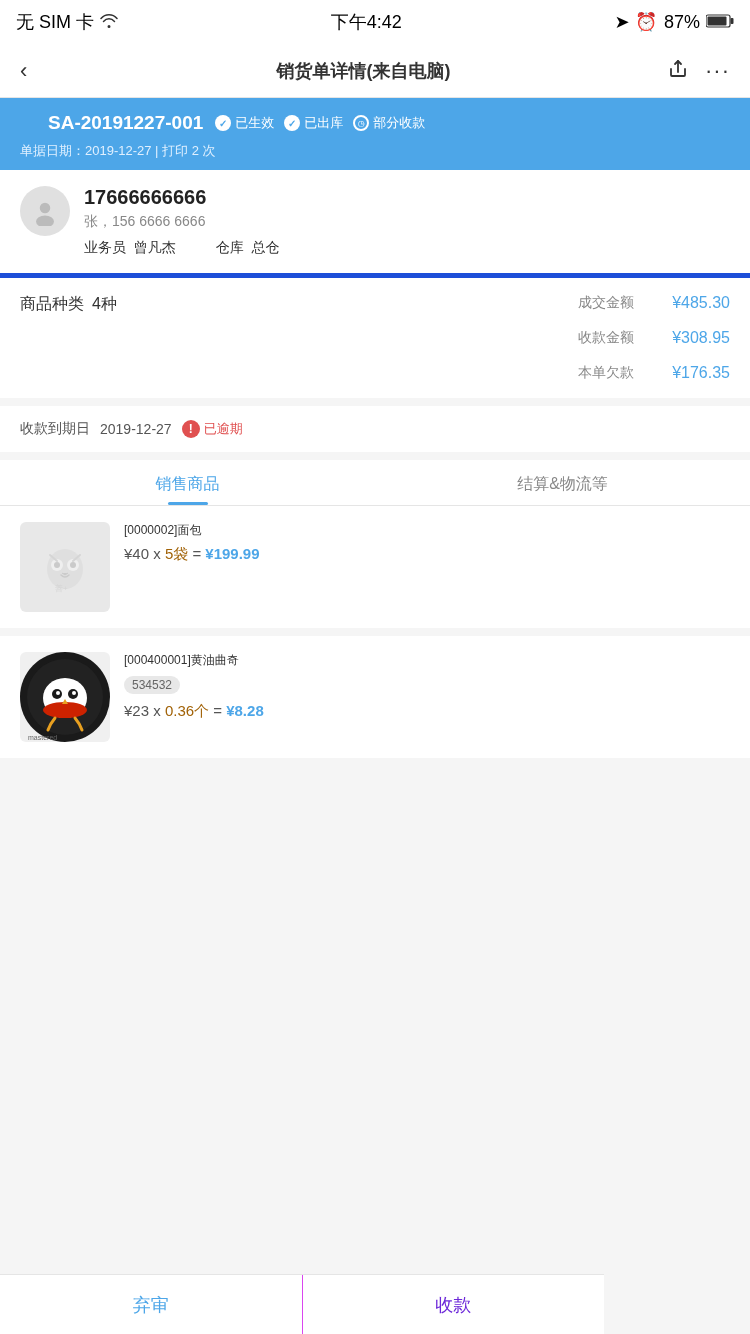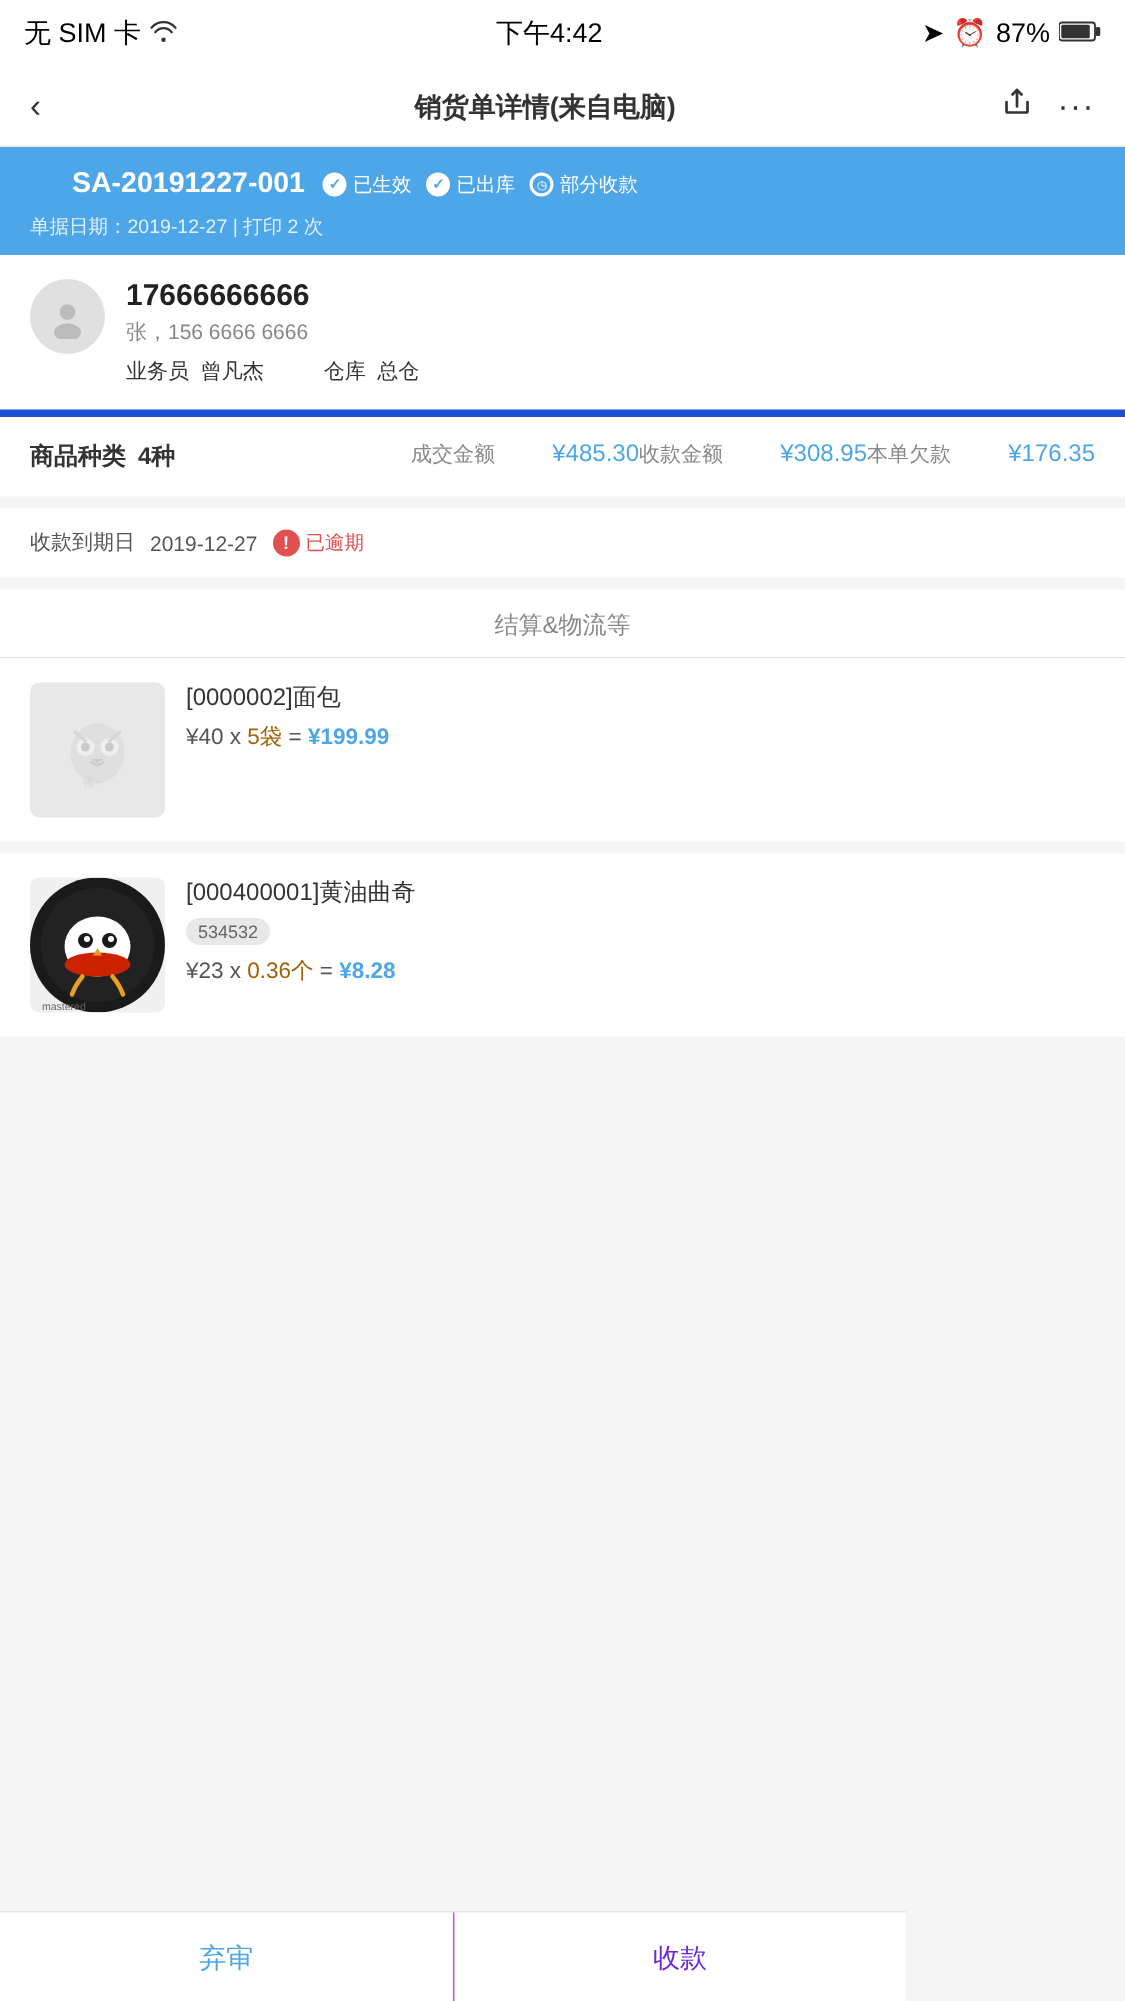--- a/index.html
+++ b/index.html
@@ -164,28 +164,28 @@
     }
     .summary-left {
       font-size: 14px;
       color: #888;
       display: flex;
       align-items: center;
       gap: 8px;
     }
     .summary-left span {
       font-size: 16px;
-      font-weight: 700;
+      font-weight: 400;
       color: #333;
     }
     .summary-right {
       display: flex;
-      flex-direction: row;
+      flex-direction: column;
       align-items: flex-end;
-      gap: 0;
+      gap: 17px;
     }
     .summary-row {
       display: flex;
       gap: 16px;
       align-items: center;
       font-size: 14px;
     }
     .summary-row .label { color: #888; }
     .summary-row .value { color: #4da6e8; font-size: 16px; font-weight: 500; min-width: 80px; text-align: right; }
 
@@ -278,21 +278,21 @@
       height: 90px;
       background: #e8e8e8;
       border-radius: 6px;
       display: flex;
       align-items: center;
       justify-content: center;
       flex-shrink: 0;
     }
     .product-info { flex: 1; }
     .product-name {
-      font-size: 16px;
+      font-size: 12px;
       color: #333;
       margin-bottom: 6px;
       font-weight: 500;
     }
     .product-sku-badge {
       display: inline-block;
       background: #e8e8e8;
       color: #666;
       font-size: 12px;
       padding: 2px 8px;
@@ -450,20 +450,23 @@
 <div class="due-section">
   <span>收款到期日</span>
   <span>2019-12-27</span>
   <div class="overdue-badge">
     <span class="overdue-dot">!</span>
     <span>已逾期</span>
   </div>
 </div>
 
 <div class="tabs-section">
+  <div class="tab active">
+    <span>销售商品</span>
+  </div>
   <div class="tab">
     <span>结算&amp;物流等</span>
   </div>
 </div>
 
 <div class="product-list" style="padding-bottom:70px;">
 
   <div class="product-item">
     <div class="product-thumb-placeholder">
 

